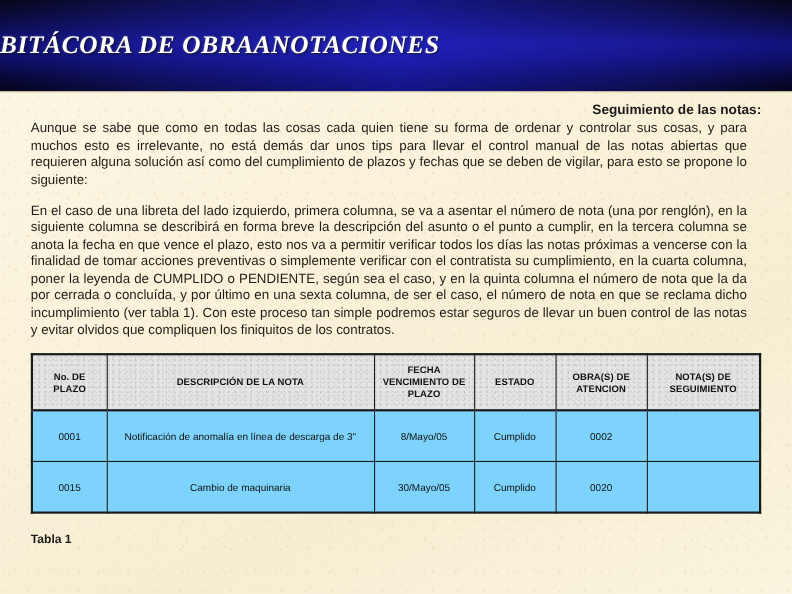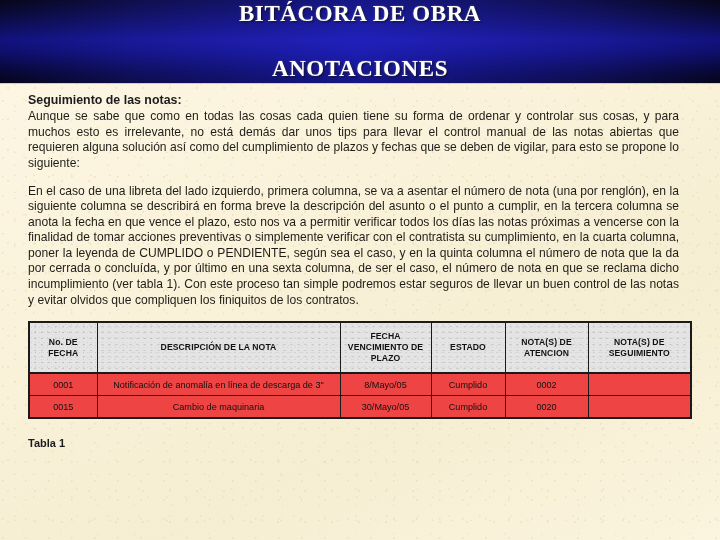--- a/index.html
+++ b/index.html
@@ -52,24 +52,25 @@
         #060630 84%,
         #030310 100%),
       linear-gradient(to right,
         #02020a 0%,
         #0a0a3e 18%,
         #12127f 50%,
         #0a0a3e 82%,
         #02020a 100%);
     background-blend-mode: screen, normal;
     display: flex;
-    flex-direction: column;
+    flex-direction: row;
     align-items: center;
-    justify-content: space-between;
+    justify-content: flex-start;
     border-bottom: 1px solid #d9cfb0;
+    font-style: italic;
   }
   .banner-line {
     font-family: "Liberation Serif", serif;
     font-weight: bold;
     font-size: 23px;
     letter-spacing: 0.6px;
     color: #ffffff;
     text-shadow: 1px 1px 2px rgba(0,0,0,0.8), 0 0 2px rgba(255,255,255,0.35);
     line-height: 1.22;
     white-space: nowrap;
@@ -78,20 +79,21 @@
   
   .content {
     padding: 9px 28px 0 28px;
   }
   .lead-label {
     font-size: 12.4px;
     font-weight: bold;
     color: #1b1b1b;
     line-height: 1.22;
     margin: 0 0 1px 0;
+    text-align: right;
   }
   p.para {
     margin: 0 13px 13px 0;
     font-size: 12.1px;
     line-height: 15.6px;
     color: #1f1d18;
     text-align: justify;
     text-justify: inter-word;
   }
   p.para.tight {
@@ -130,22 +132,22 @@
     letter-spacing: 0.1px;
     line-height: 1.28;
     height: 45px;
     padding: 2px 3px;
     border-bottom: 2px solid #1a1a1a;
   }
   table.notes tbody td {
     font-size: 9.1px;
     font-weight: normal;
     height: 19px;
-    padding: 1px 4px;
-    background: #ef4444;
+    padding: 13px 4px;
+    background: #7dd3fc;
   }
   .c1 { width: 68px; }
   .c2 { width: 243px; }
   .c3 { width: 91px; }
   .c4 { width: 74px; }
   .c5 { width: 83px; }
   .c6 { width: 103px; }
 
   .table-caption {
     width: 664px;
@@ -183,25 +185,25 @@
       <colgroup>
         <col class="c1">
           <col class="c2">
           <col class="c3">
         <col class="c4">
           <col class="c5">
           <col class="c6">
       </colgroup>
       <thead>
         <tr>
-          <th>No. DE FECHA</th>
+          <th>No. DE PLAZO</th>
           <th>DESCRIPCIÓN DE LA NOTA</th>
           <th>FECHA VENCIMIENTO DE PLAZO</th>
           <th>ESTADO</th>
-          <th>NOTA(S) DE ATENCION</th>
+          <th>OBRA(S) DE ATENCION</th>
           <th>NOTA(S) DE SEGUIMIENTO</th>
         </tr>
       </thead>
       <tbody>
         <tr>
           <td>0001</td>
           <td>Notificación de anomalía en línea de descarga de 3"</td>
           <td>8/Mayo/05</td>
           <td>Cumplido</td>
           <td>0002</td>

